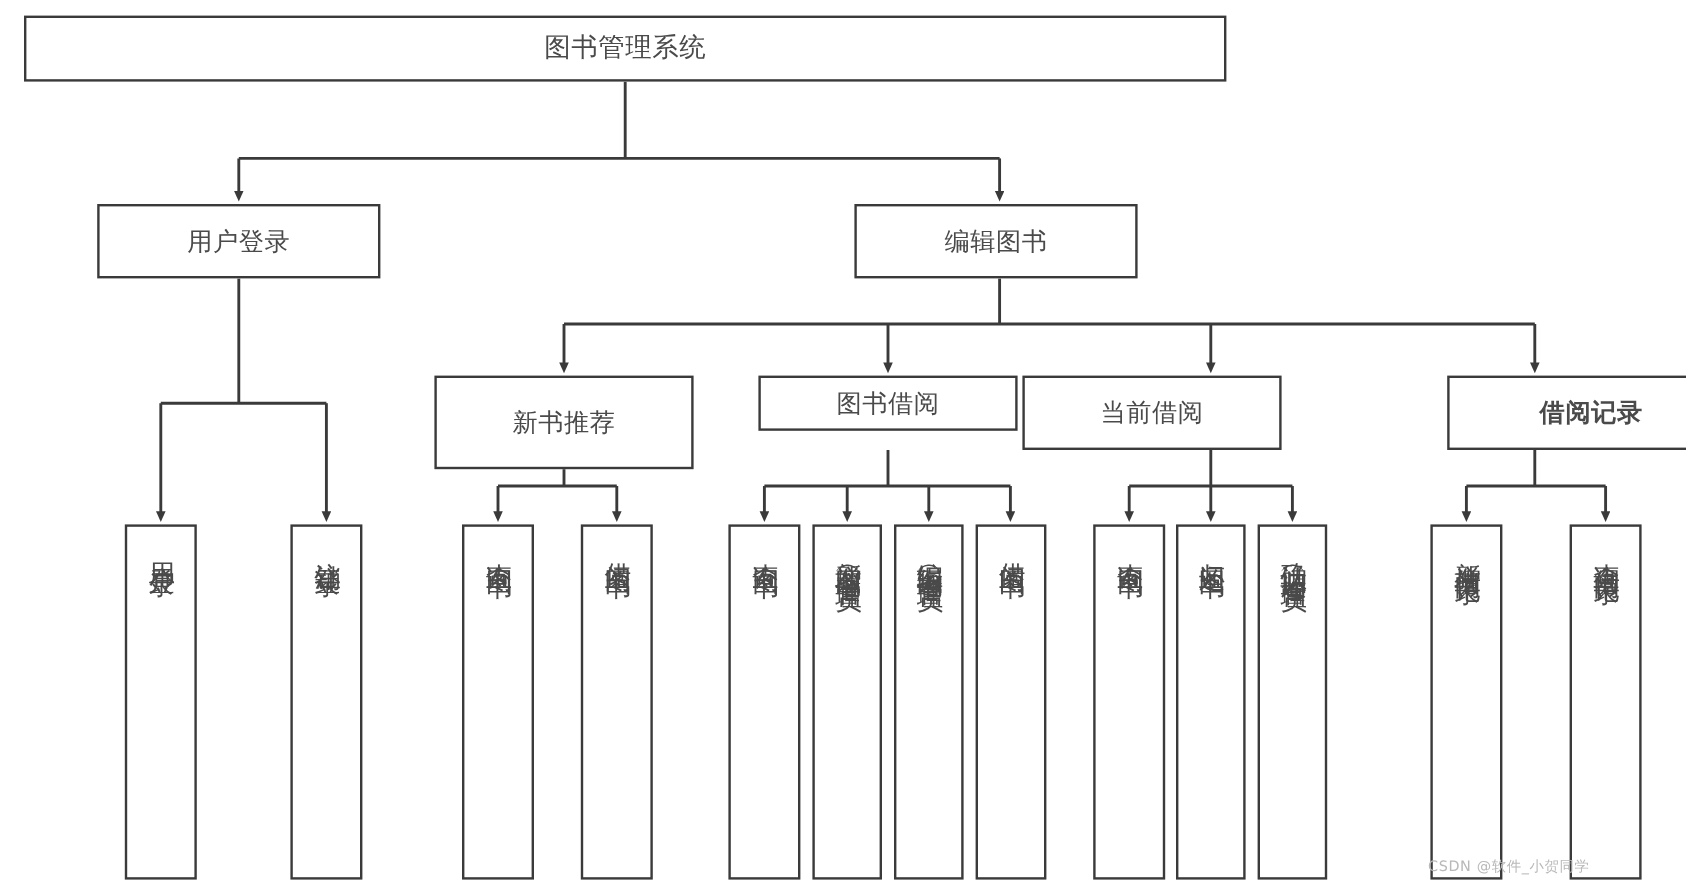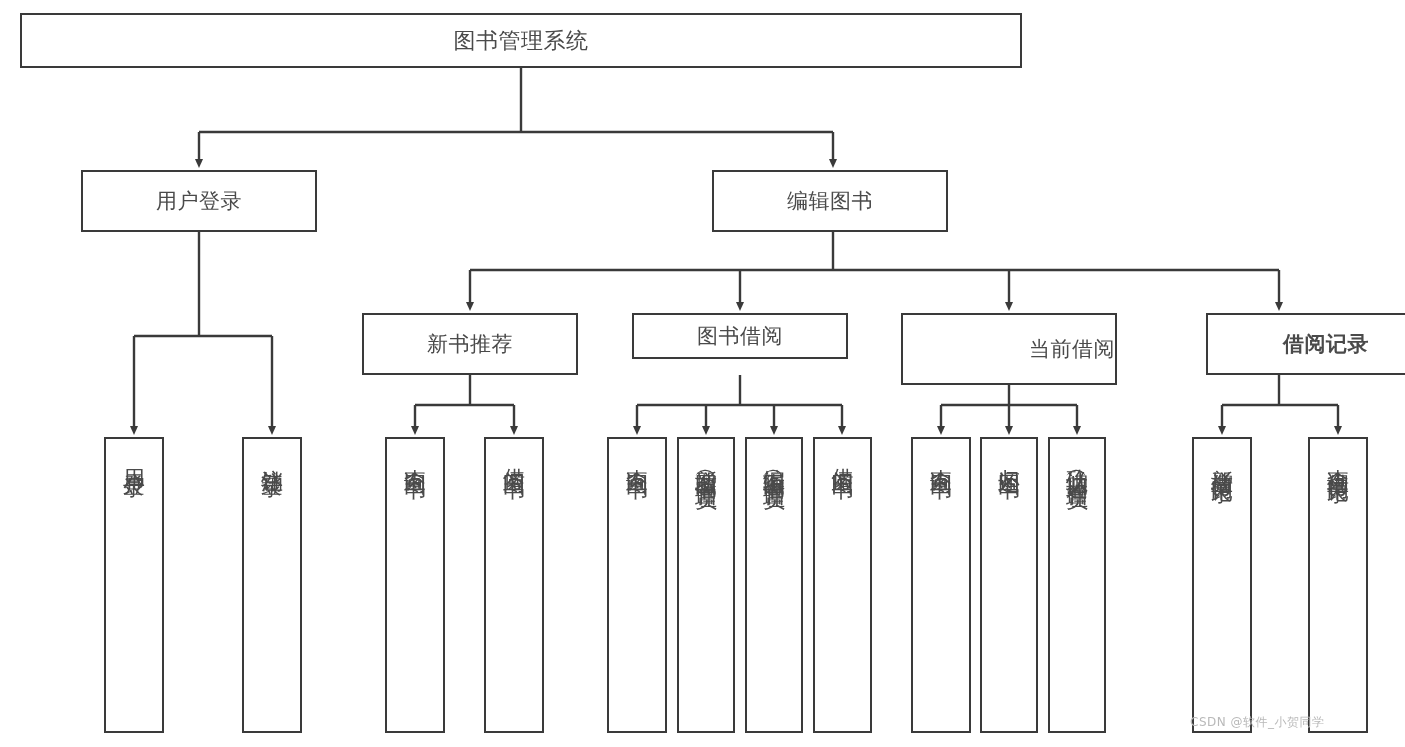--- a/index.html
+++ b/index.html
@@ -134,27 +134,27 @@
     <span class="label">图书管理系统</span>
   </div>
 
   <div class="node horiz" style="left:81px; top:170px; width:236px; height:62px;">
     <span class="label">用户登录</span>
   </div>
   <div class="node horiz" style="left:712px; top:170px; width:236px; height:62px;">
     <span class="label">编辑图书</span>
   </div>
 
-  <div class="node horiz" style="left:362px; top:313px; width:216px; height:62px;">
+  <div class="node horiz" style="left:362px; top:313px; width:216px; height:78px;">
     <span class="label">新书推荐</span>
   </div>
   <div class="node horiz" style="left:632px; top:313px; width:216px; height:46px;">
     <span class="label">图书借阅</span>
   </div>
-  <div class="node horiz" style="left:901px; top:313px; width:216px; height:72px;justify-content:flex-end;">
+  <div class="node horiz" style="left:852px; top:313px; width:216px; height:62px;">
     <span class="label">当前借阅</span>
   </div>
   <div class="node horiz" style="left:1206px; top:313px; width:240px; height:62px;font-weight:bold;">
     <span class="label">借阅记录</span>
   </div>
 
   <div class="node vert" style="left:104px; top:437px; width:60px; height:296px;">
     <span class="label">用户登录</span>
   </div>
   <div class="node vert" style="left:242px; top:437px; width:60px; height:296px;">

